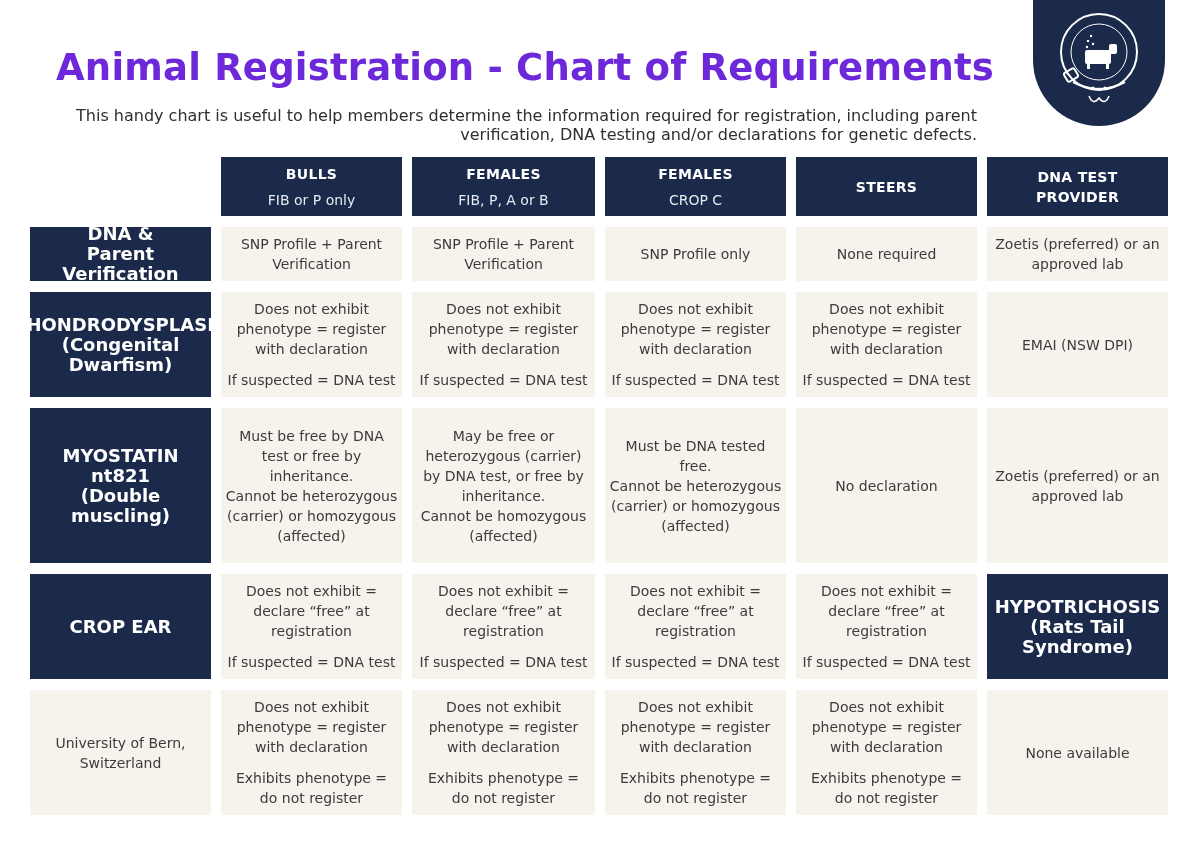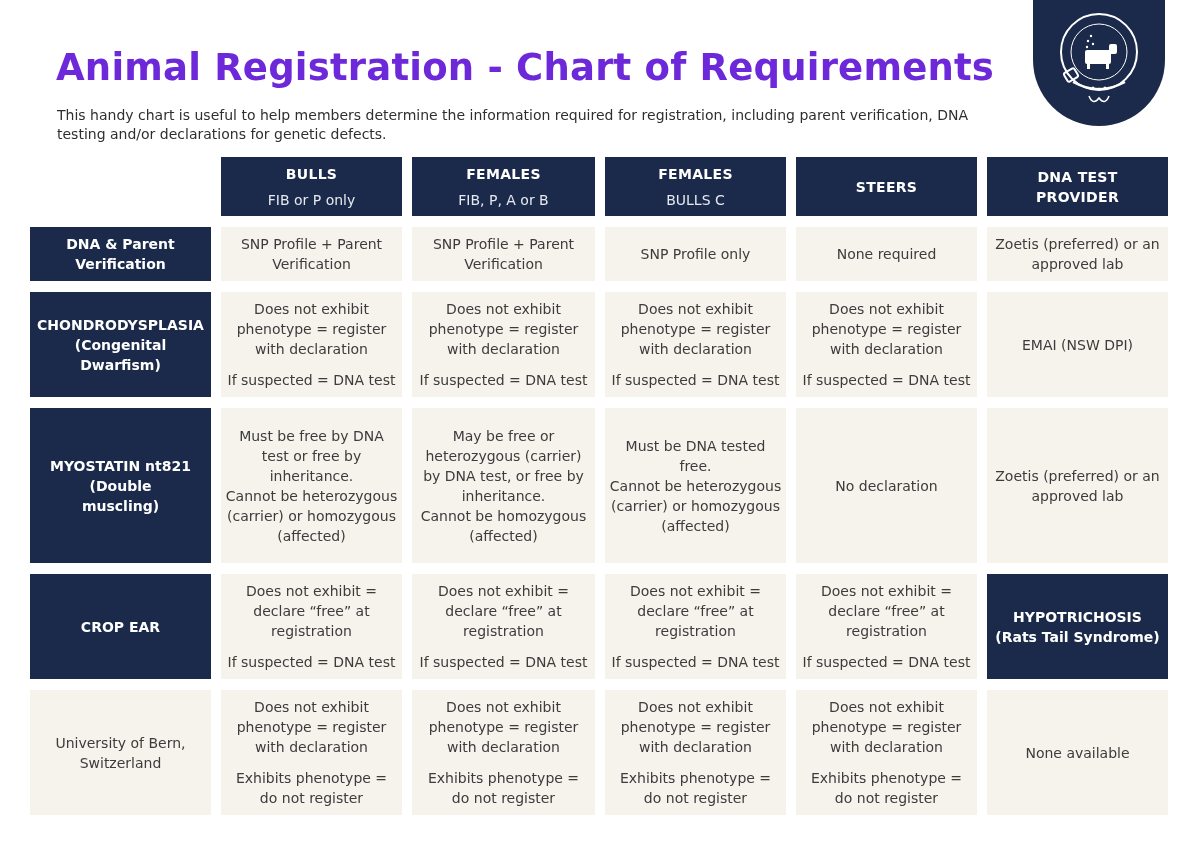--- a/index.html
+++ b/index.html
@@ -7,21 +7,21 @@
     body { position: relative; font-family: "DejaVu Sans", sans-serif; color: #3a3a3a; }
 
     .title {
       position: absolute; left: 56px; top: 46px;
       font-family: "DejaVu Sans", sans-serif; font-weight: bold;
       font-size: 37px; color: #6d28d9; letter-spacing: 0.2px;
       white-space: nowrap;
     }
     .intro {
       position: absolute; left: 57px; top: 106px; width: 920px;
-      font-size: 14px; line-height: 19px; color: #2f2f2f;
+      font-size: 16px; line-height: 19px; color: #2f2f2f; text-align: right;
     }
 
     .crest {
       position: absolute; left: 1033px; top: 0; width: 132px; height: 126px;
       background: #1b2a4a; border-radius: 0 0 66px 66px;
     }
     .crest svg { position: absolute; left: 0; top: 0; }
 
     .grid {
       position: absolute; left: 30px; top: 157px;
@@ -30,21 +30,21 @@
       grid-template-rows: 59px 54px 105px 155px 105px 125px;
       column-gap: 10px; row-gap: 11px;
     }
     .cell {
       display: flex; flex-direction: column; align-items: center; justify-content: center;
       text-align: center; font-size: 14px; line-height: 20px; padding: 0 4px;
     }
     .head { background: #1b2a4a; color: #ffffff; }
     .head .hmain { font-weight: bold; font-size: 14px; letter-spacing: 0.3px; }
     .head .hsub { font-size: 14px; color: #e6e9f0; margin-top: 6px; }
-    .rowlabel { background: #1b2a4a; color: #ffffff; font-weight: bold; font-size: 14px; line-height: 20px; }
+    .rowlabel { background: #1b2a4a; color: #ffffff; font-weight: bold; font-size: 18px; line-height: 20px; }
     .body { background: #f6f2ec; color: #3c3c3c; }
     .body .gap { height: 11px; }
     .blank { background: transparent; }
   </style>
 </head>
 <body>
 
 <div class="title">Animal Registration - Chart of Requirements</div>
 <div class="intro">This handy chart is useful to help members determine the information required for registration, including parent verification, DNA testing and/or declarations for genetic defects.</div>
 
@@ -75,21 +75,21 @@
   <div class="cell head">
     <div class="hmain">BULLS</div>
     <div class="hsub">FIB or P only</div>
   </div>
   <div class="cell head">
     <div class="hmain">FEMALES</div>
     <div class="hsub">FIB, P, A or B</div>
   </div>
   <div class="cell head">
     <div class="hmain">FEMALES</div>
-    <div class="hsub">BULLS C</div>
+    <div class="hsub">CROP C</div>
   </div>
   <div class="cell head">
     <div class="hmain">STEERS</div>
   </div>
   <div class="cell head">
     <div class="hmain" style="width:110px">DNA TEST PROVIDER</div>
   </div>
 
   <div class="cell rowlabel" style="padding:0 30px">DNA &amp; Parent Verification</div>
   <div class="cell body">

